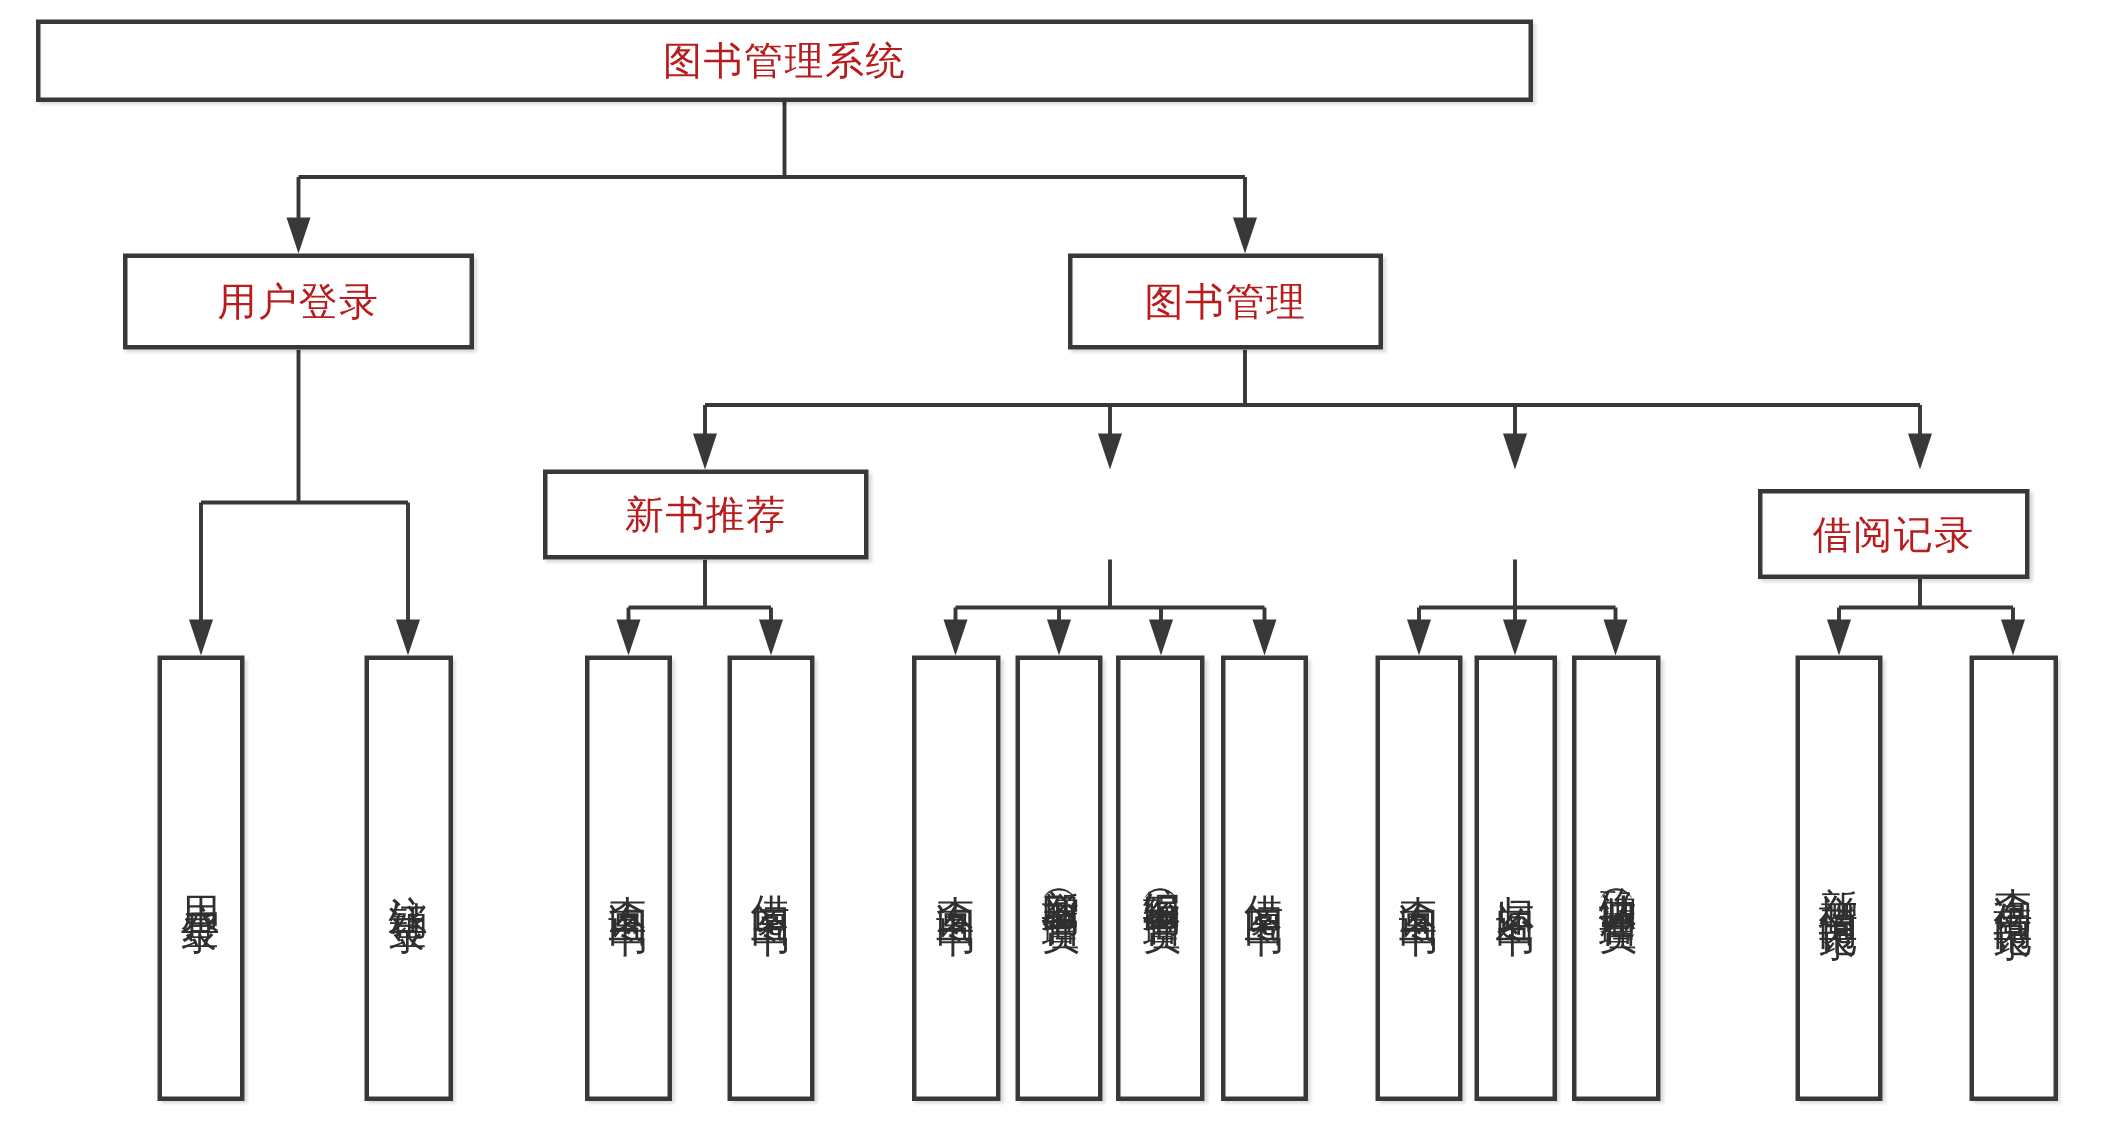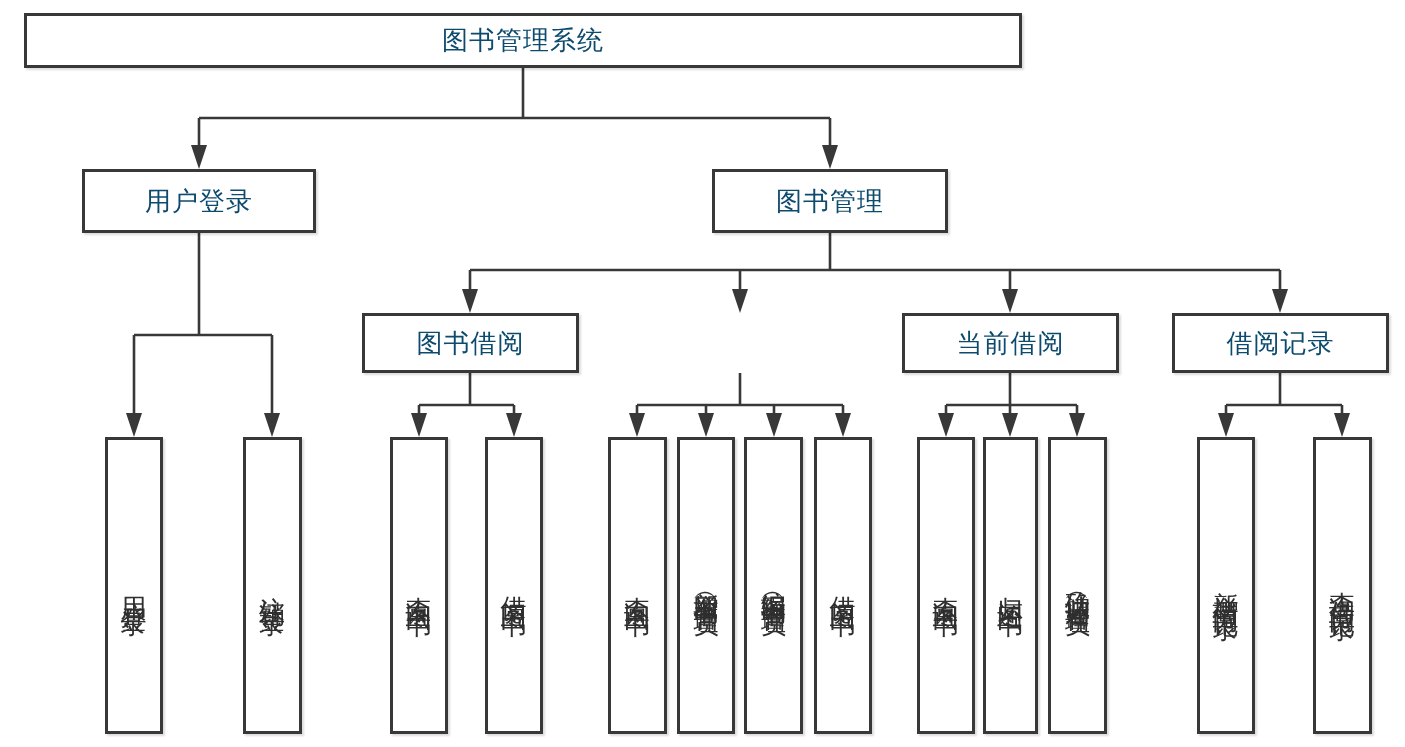--- a/index.html
+++ b/index.html
@@ -17,21 +17,21 @@
     box-sizing:border-box;
     background:#ffffff;
     border:3px solid #383838;
     display:flex;align-items:center;justify-content:center;
     box-shadow:2px 2px 2px rgba(0,0,0,0.14);
   }
   .h-label{
     font-size:26px;
     letter-spacing:1px;
     white-space:nowrap;
-    color:#0c4a6e;
+    color:#b91c1c;
   }
   .v-box span{
     writing-mode:vertical-rl;
     text-orientation:mixed;
     font-size:26px;
     letter-spacing:5px;
     line-height:1;
     color:#2f2f2f;
   }
   .v-box.tight span{
@@ -95,31 +95,28 @@
     </g>
   </svg>
 
   <div class="box" style="left:24px;top:13px;width:998px;height:55px">
     <span class="h-label">图书管理系统</span>
   </div>
 
   <div class="box" style="left:82px;top:169px;width:234px;height:64px">
     <span class="h-label">用户登录</span>
   </div>
-  <div class="box" style="left:712px;top:169px;width:236px;height:64px">
+  <div class="box" style="left:712px;top:169px;width:210px;height:64px">
     <span class="h-label">图书管理</span>
   </div>
 
   <div class="box" style="left:362px;top:313px;width:217px;height:60px">
-    <span class="h-label">图书借阅</span>
+    <span class="h-label">新书推荐</span>
   </div>
-  <div class="box" style="left:902px;top:313px;width:217px;height:60px">
-    <span class="h-label">当前借阅</span>
-  </div>
-  <div class="box" style="left:1172px;top:313px;width:217px;height:60px">
+  <div class="box" style="left:1172px;top:326px;width:181px;height:60px">
     <span class="h-label">借阅记录</span>
   </div>
 
   <div class="box v-box" style="left:105px;top:437px;width:58px;height:297px">
     <span>用户登录</span>
   </div>
   <div class="box v-box" style="left:243px;top:437px;width:59px;height:297px">
     <span>注销登录</span>
   </div>
 

